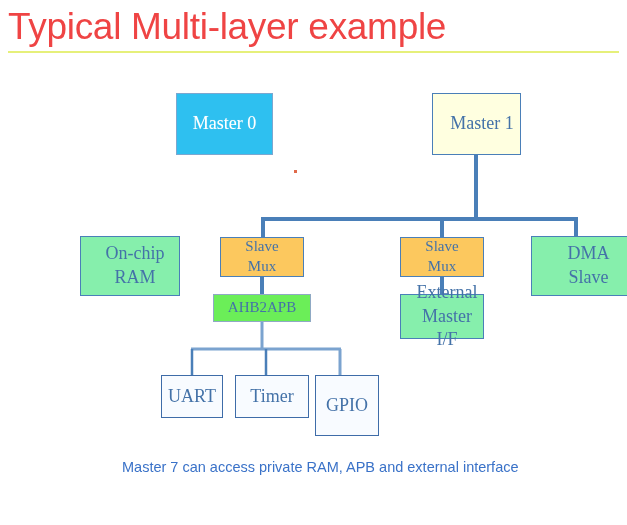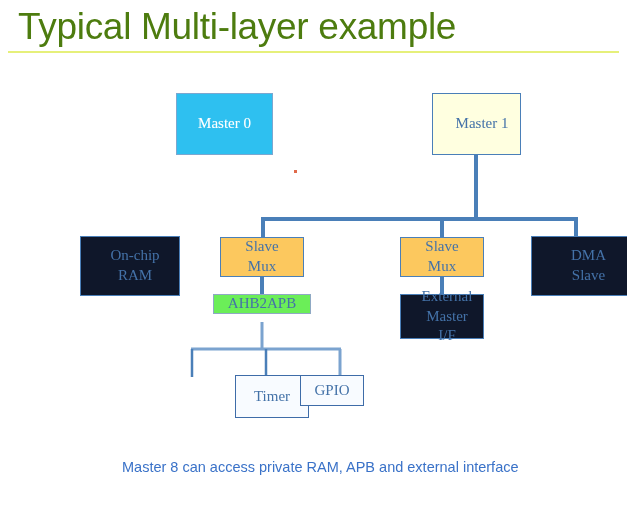--- a/index.html
+++ b/index.html
@@ -11,28 +11,28 @@
     width: 627px;
     height: 525px;
     position: relative;
     overflow: hidden;
     font-family: "Liberation Sans", sans-serif;
   }
 
   
   #slide-title {
     position: absolute;
-    left: 18px;
+    left: 8px;
     top: 4px;
     width: 600px;
     height: 46px;
     font-family: "Liberation Sans", sans-serif;
     font-size: 37px;
     font-weight: 400;
-    color: #4d7c0f;
+    color: #ef4444;
     letter-spacing: -0.3px;
     white-space: nowrap;
     line-height: 46px;
   }
   #title-rule {
     position: absolute;
     left: 8px;
     top: 51px;
     width: 611px;
     height: 2px;
@@ -57,52 +57,52 @@
   }
 
   .node {
     position: absolute;
     box-sizing: border-box;
     display: flex;
     align-items: center;
     justify-content: center;
     text-align: center;
     font-family: "Liberation Serif", serif;
-    font-size: 15px;
+    font-size: 18px;
     line-height: 1.32;
     color: #4472a8;
     border: 1.5px solid #5b8cc4;
     background: #ffffef;
   }
   .node .lbl { display: block; width: 100%; }
 
   .node.master0 {
     background: #2ec0f0;
     color: #ffffff;
     border-color: #7ba7d0;
     text-shadow: 0 0 1px rgba(255,255,255,0.35);
   }
   .node.master1  { background: #ffffe0; border-color: #4a7fb8; padding-left: 11px; }
-  .node.cream    { background: #0f172a; border-color: #4a7fb8; padding-left: 10px; }
+  .node.cream    { background: #86efac; border-color: #4a7fb8; padding-left: 10px; }
   .node.mux      { background: #fcc85e; border-color: #4a7fb8; color: #4472a8; }
   .node.bridge   { background: #6bee58; border-color: #8fa9c4; color: #4472a8; }
   .node.periph   { background: #f8fbff; border-color: #3e6ca8; }
 
   
   #node-master0   { left:176px; top: 93px; width: 97px;  height: 62px; }
   #node-master1   { left:432px; top: 93px; width: 89px;  height: 62px; }
   #node-onchipram { left: 80px; top:236px; width:100px;  height: 60px; }
   #node-slavemux0 { left:220px; top:237px; width: 84px;  height: 40px; }
   #node-slavemux1 { left:400px; top:237px; width: 84px;  height: 40px; }
   #node-dmaslave  { left:531px; top:236px; width: 105px;  height: 60px; }
-  #node-ahb2apb   { left:213px; top:294px; width: 98px;  height: 20px; }
+  #node-ahb2apb   { left:213px; top:294px; width: 98px;  height: 28px; }
   #node-extmem    { left:400px; top:294px; width: 84px;  height: 45px; }
   #node-uart      { left:161px; top:375px; width: 62px;  height: 43px; }
   #node-timer     { left:235px; top:375px; width: 74px;  height: 43px; }
-  #node-gpio      { left:300px; top:375px; width: 64px;  height: 31px; }
+  #node-gpio      { left:315px; top:375px; width: 64px;  height: 61px; }
 
   #node-ahb2apb { font-size: 15px; }
   #node-slavemux0, #node-slavemux1 { font-size: 15px; }
 
   .artifact-dot {
     position: absolute;
     left: 294px;
     top: 170px;
     width: 3px;
     height: 3px;
@@ -193,27 +193,30 @@
   </div>
 
   <div class="node cream" id="node-extmem">
     <span class="lbl">
       <span>External</span><br>
       <span>Master</span><br>
       <span>I/F</span>
     </span>
   </div>
 
+  <div class="node periph" id="node-uart">
+    <span class="lbl">UART</span>
+  </div>
 
   <div class="node periph" id="node-timer">
     <span class="lbl">Timer</span>
   </div>
 
   <div class="node periph" id="node-gpio">
     <span class="lbl">GPIO</span>
   </div>
 
   <div class="artifact-dot"></div>
 </div>
 
 <div id="captions">
-  <div>Master 8 can access private RAM, APB and external interface</div>
+  <div>Master 7 can access private RAM, APB and external interface</div>
 </div>
 
 </body></html>

